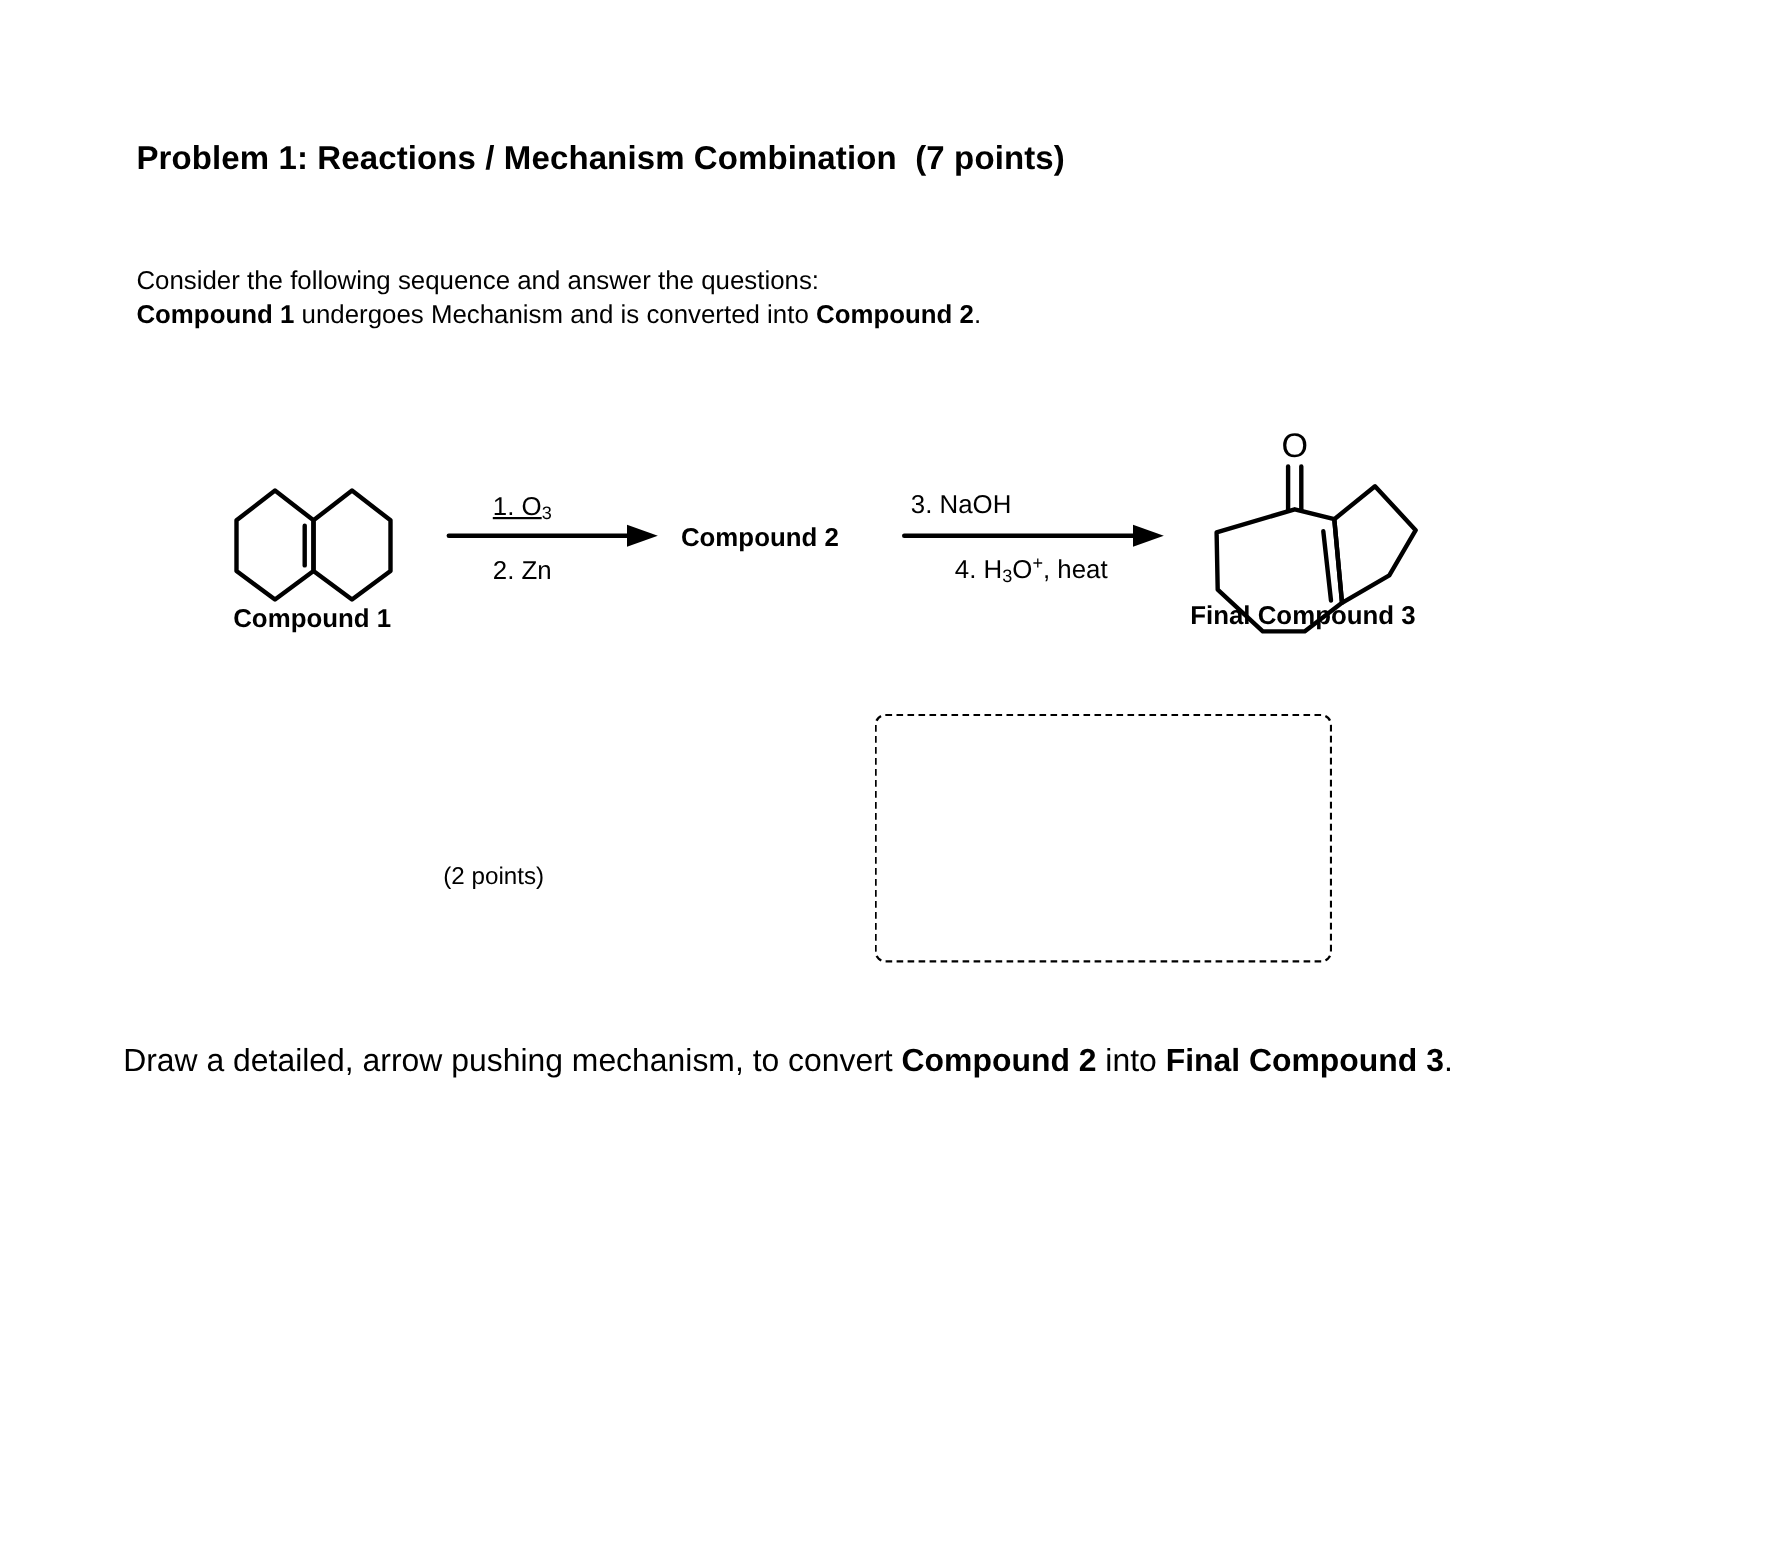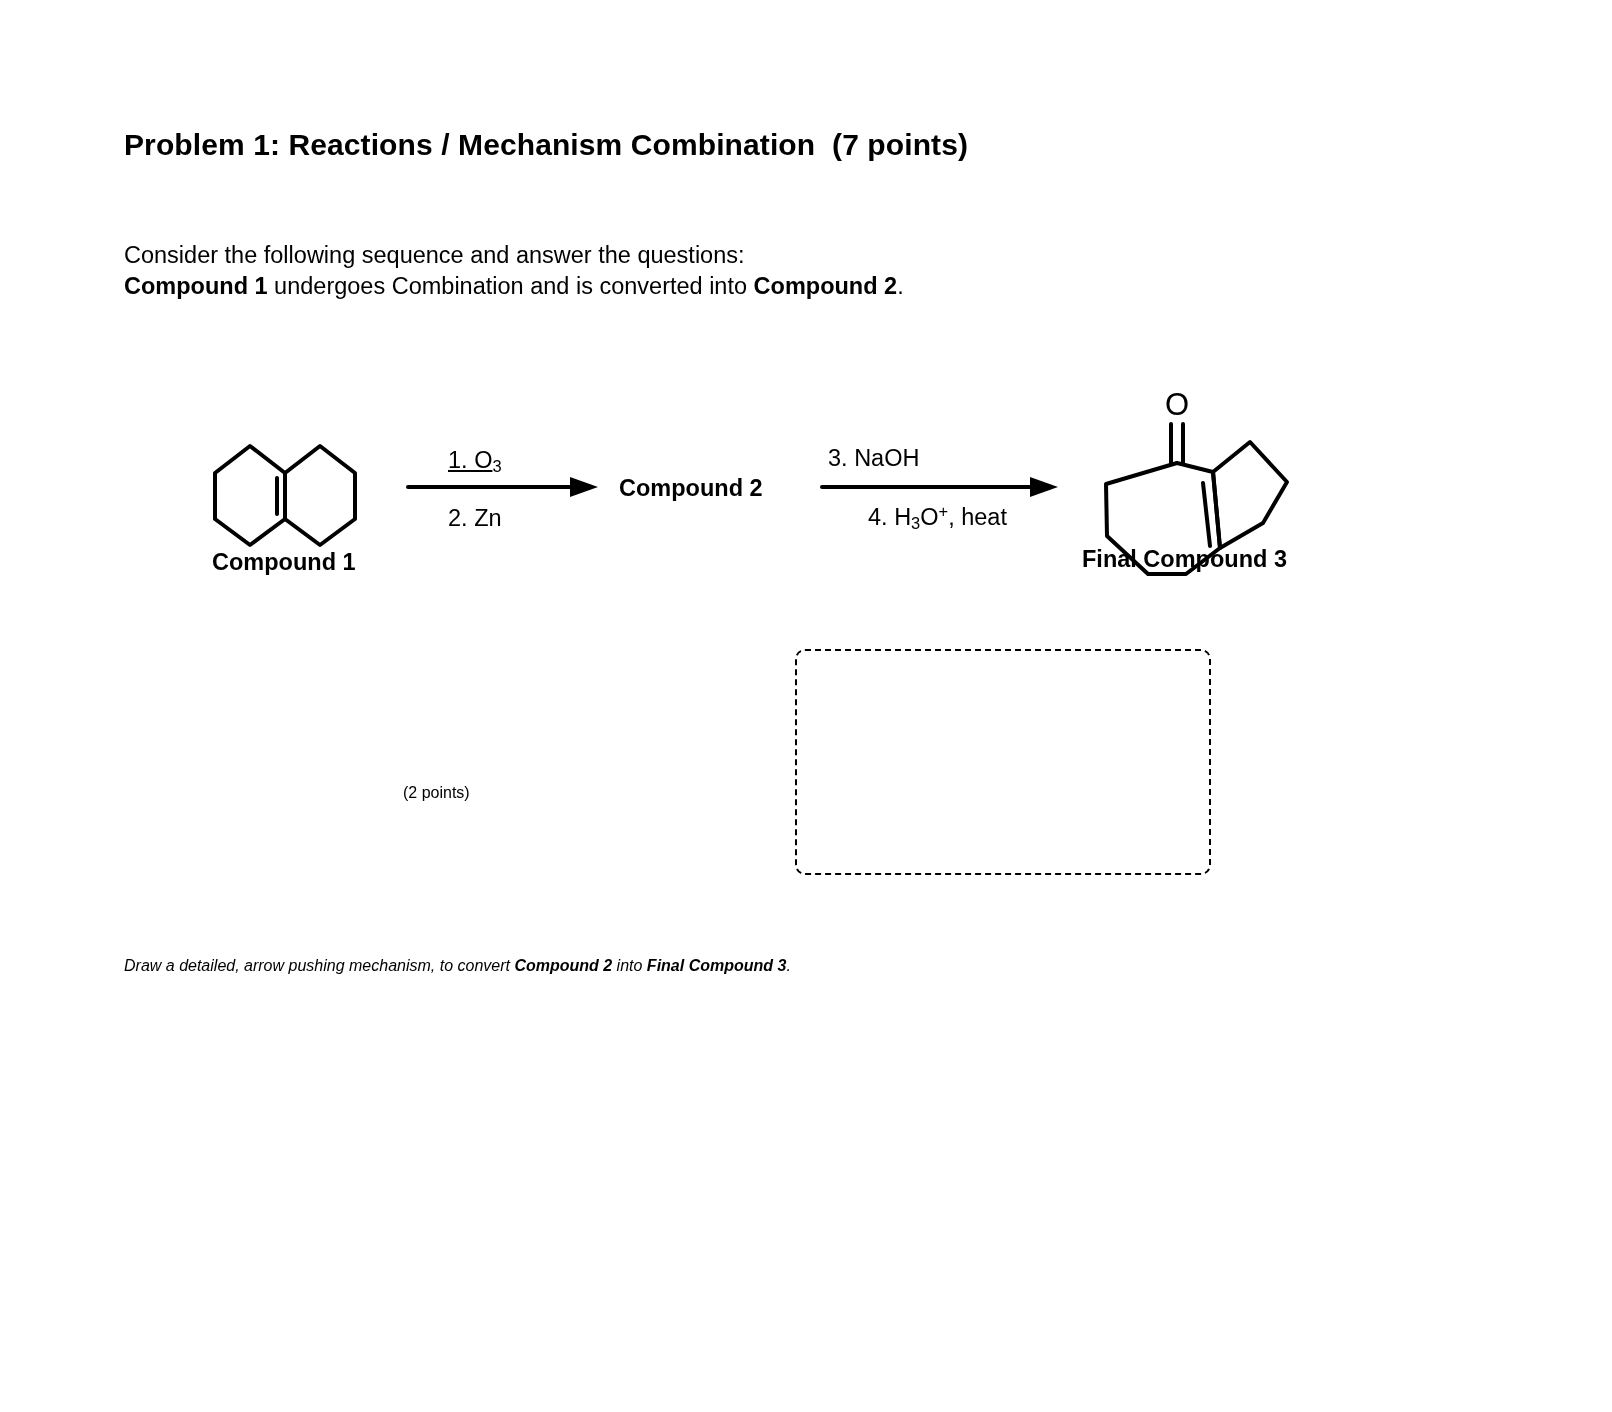--- a/index.html
+++ b/index.html
@@ -94,61 +94,60 @@
     position: absolute;
     left: 229px;
     top: 738px;
     font-size: 23.5px;
     white-space: pre;
   }
   .q-points {
     position: absolute;
     left: 403px;
     top: 784px;
-    font-size: 16px;
+    font-size: 22px;
     white-space: pre;
   }
 
   
   .answer-box {
     position: absolute;
     left: 795px;
     top: 649px;
     width: 416px;
     height: 226px;
     border: 2px dashed #000000;
     border-radius: 10px;
     background: transparent;
     box-sizing: border-box;
   }
 
   
   .mech-block {
     position: absolute;
-    left: 124px;
+    left: 112px;
     top: 950px;
     width: 1330px;
-    font-size: 16px;
+    font-size: 29px;
     line-height: 31px;
-    font-style: italic;
   }
 </style>
 </head>
 <body>
 
 <div class="page">
 
   <div class="problem-title">Problem 1: Reactions / Mechanism Combination  (7 points)</div>
 
   <div class="intro-block">
     <div class="ln">
       <span>Consider the following sequence and answer the questions:</span>
     </div>
     <div class="ln">
-      <b>Compound 1</b><span> undergoes Combination and is converted into </span><b>Compound 2</b><span>.</span>
+      <b>Compound 1</b><span> undergoes Mechanism and is converted into </span><b>Compound 2</b><span>.</span>
     </div>
   </div>
 
   <div class="scheme">
     <svg width="1612" height="1412" viewBox="0 0 1612 1412" xmlns="http://www.w3.org/2000/svg">
 
       <g fill="none" stroke="#000000" stroke-width="4" stroke-linecap="round" stroke-linejoin="round">
 
         <g>
 

